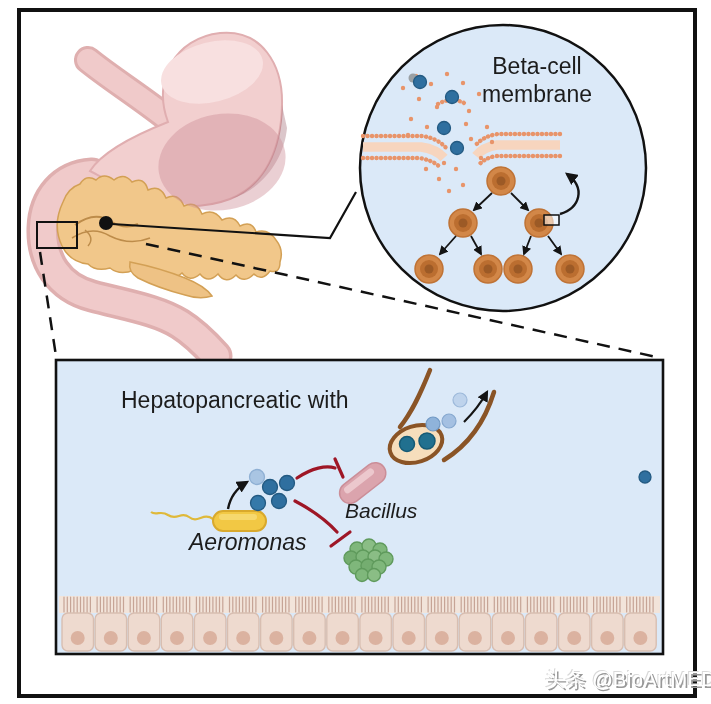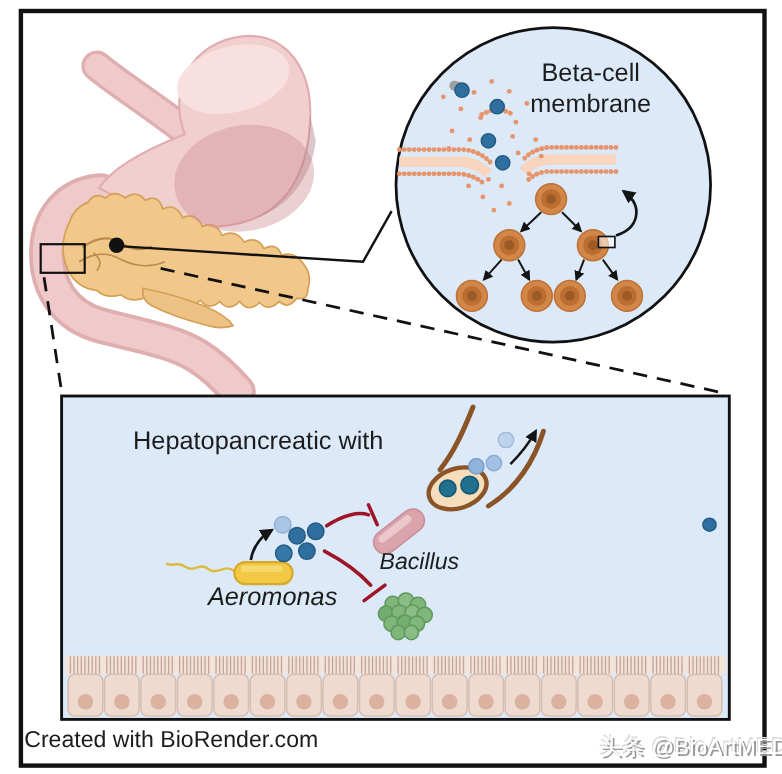--- a/index.html
+++ b/index.html
@@ -257,16 +257,15 @@
           <circle cx="640.4000000000001" cy="638" r="7" fill="#dbb2a0"></circle>
           <path d="M626.7 597 L626.7 612 M630.0 597 L630.0 612 M633.3 597 L633.3 612 M636.6 597 L636.6 612 M639.9 597 L639.9 612 M643.2 597 L643.2 612 M646.5 597 L646.5 612 M649.8 597 L649.8 612 M653.1 597 L653.1 612 " stroke="#c6a496" stroke-width="1.2" fill="none" stroke-linecap="round"></path>
         </g>
   </g>
 </svg>
 
 <div class="label" id="inset-title">Beta-cell membrane</div>
 <div class="label" id="duct-title">Hepatopancreatic with</div>
 <div class="label italic" id="bacillus-label">Bacillus</div>
 <div class="label italic" id="aeromonas-label">Aeromonas</div>
-<div class="label" id="credit">Created with BioRender.com</div>
 <div class="label" id="watermark">头条 @BioArtMED</div>
 
 </div>
 
 </body></html>

